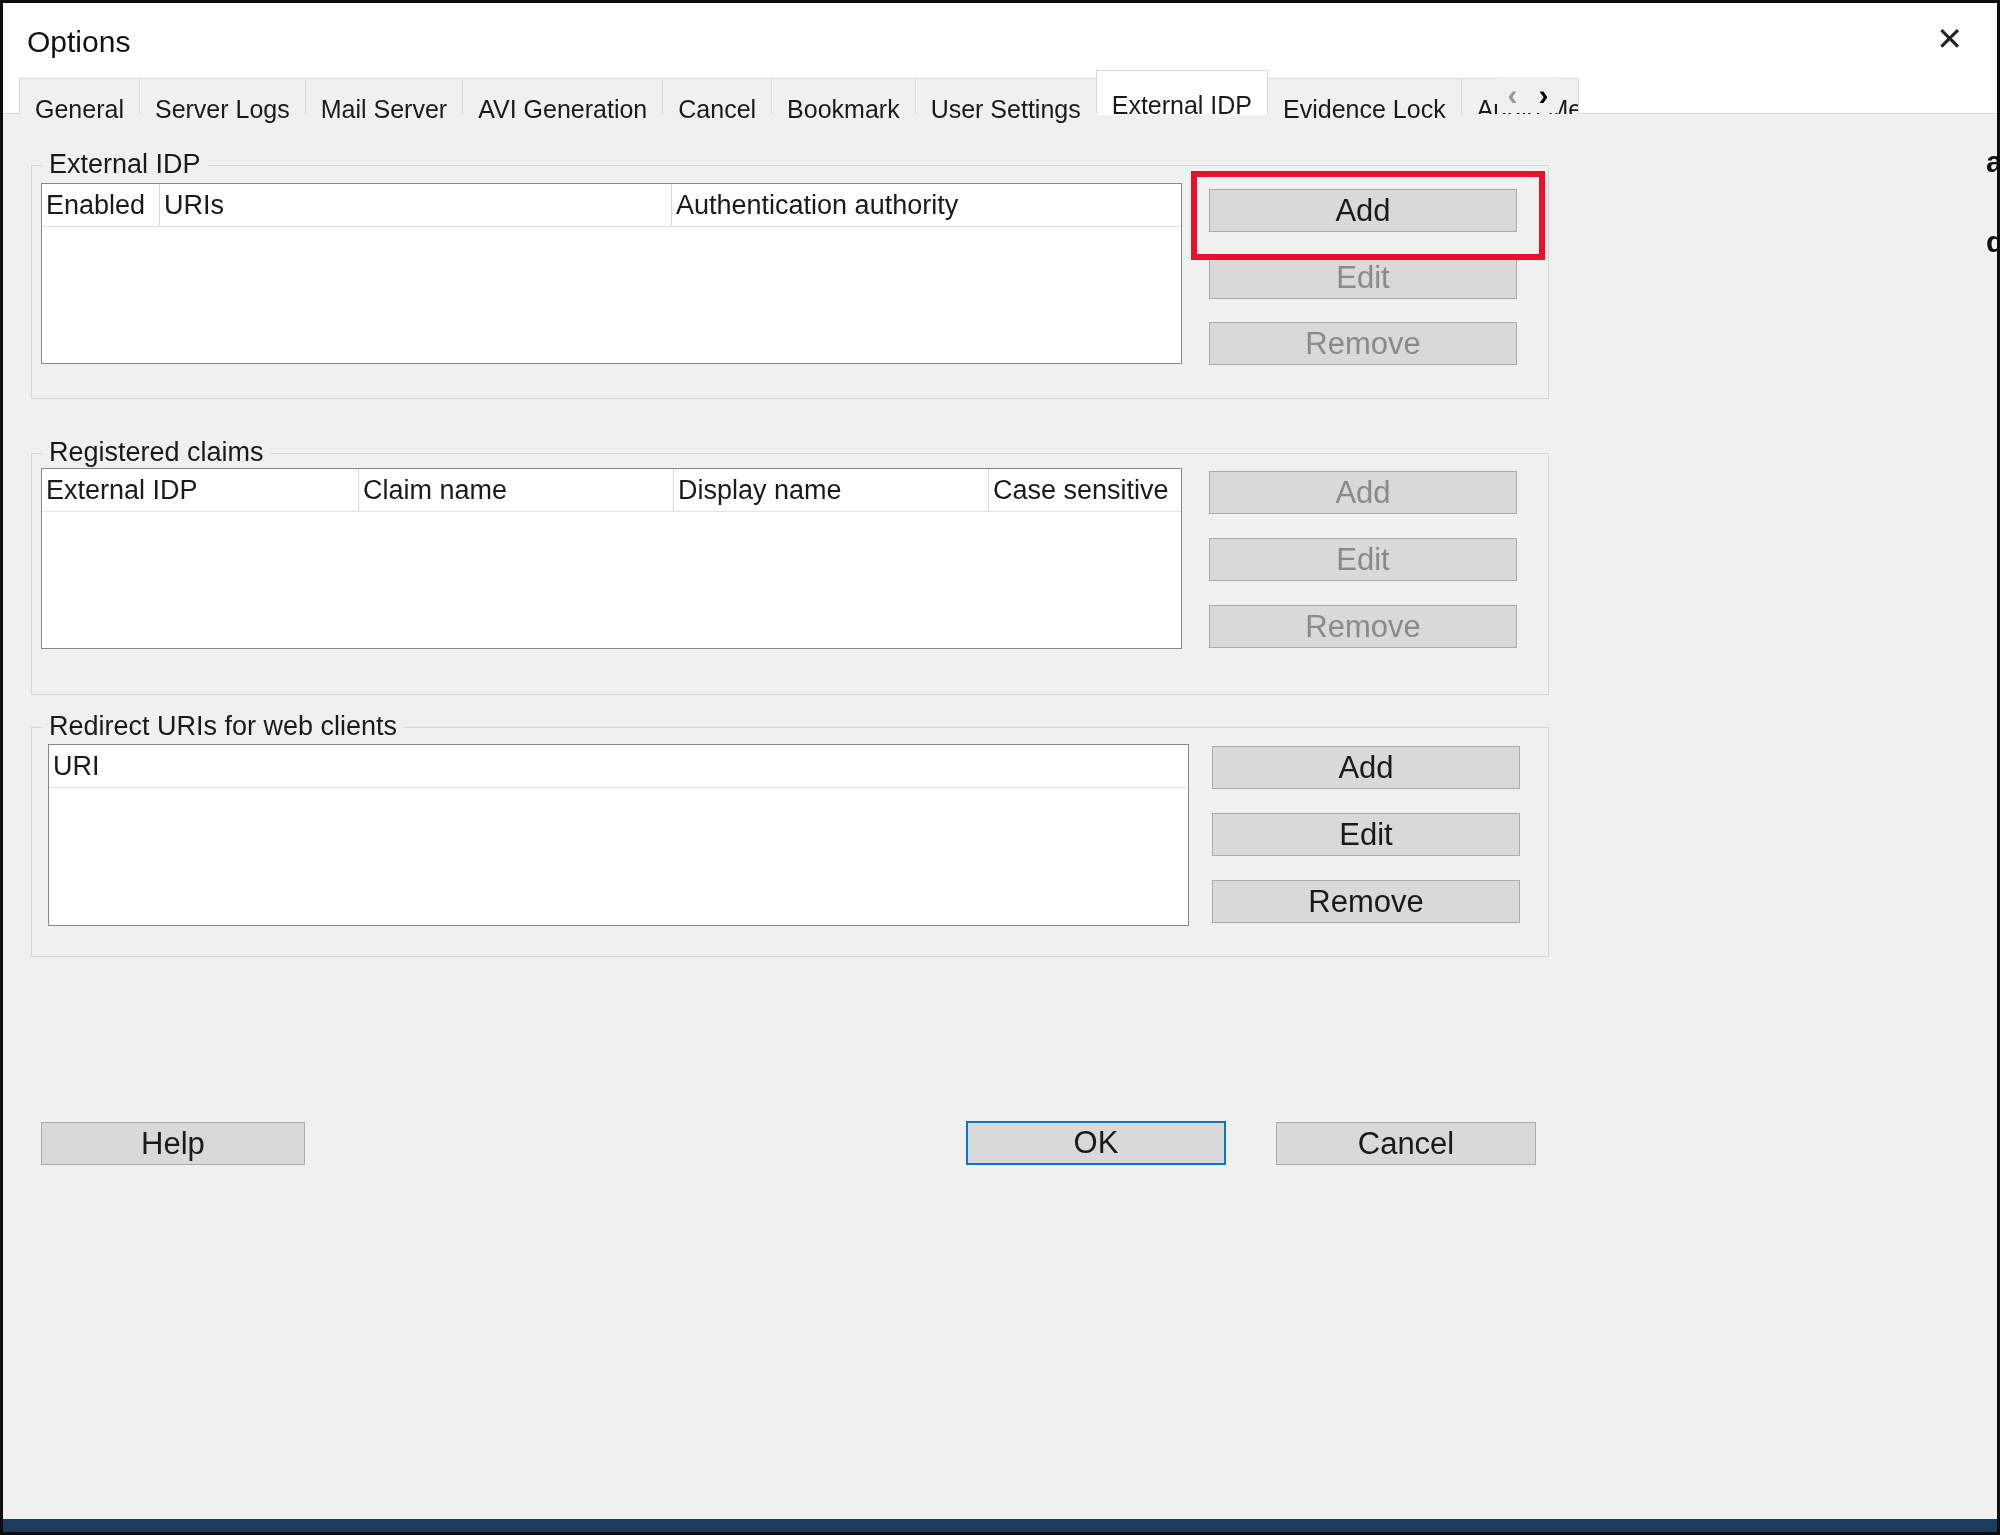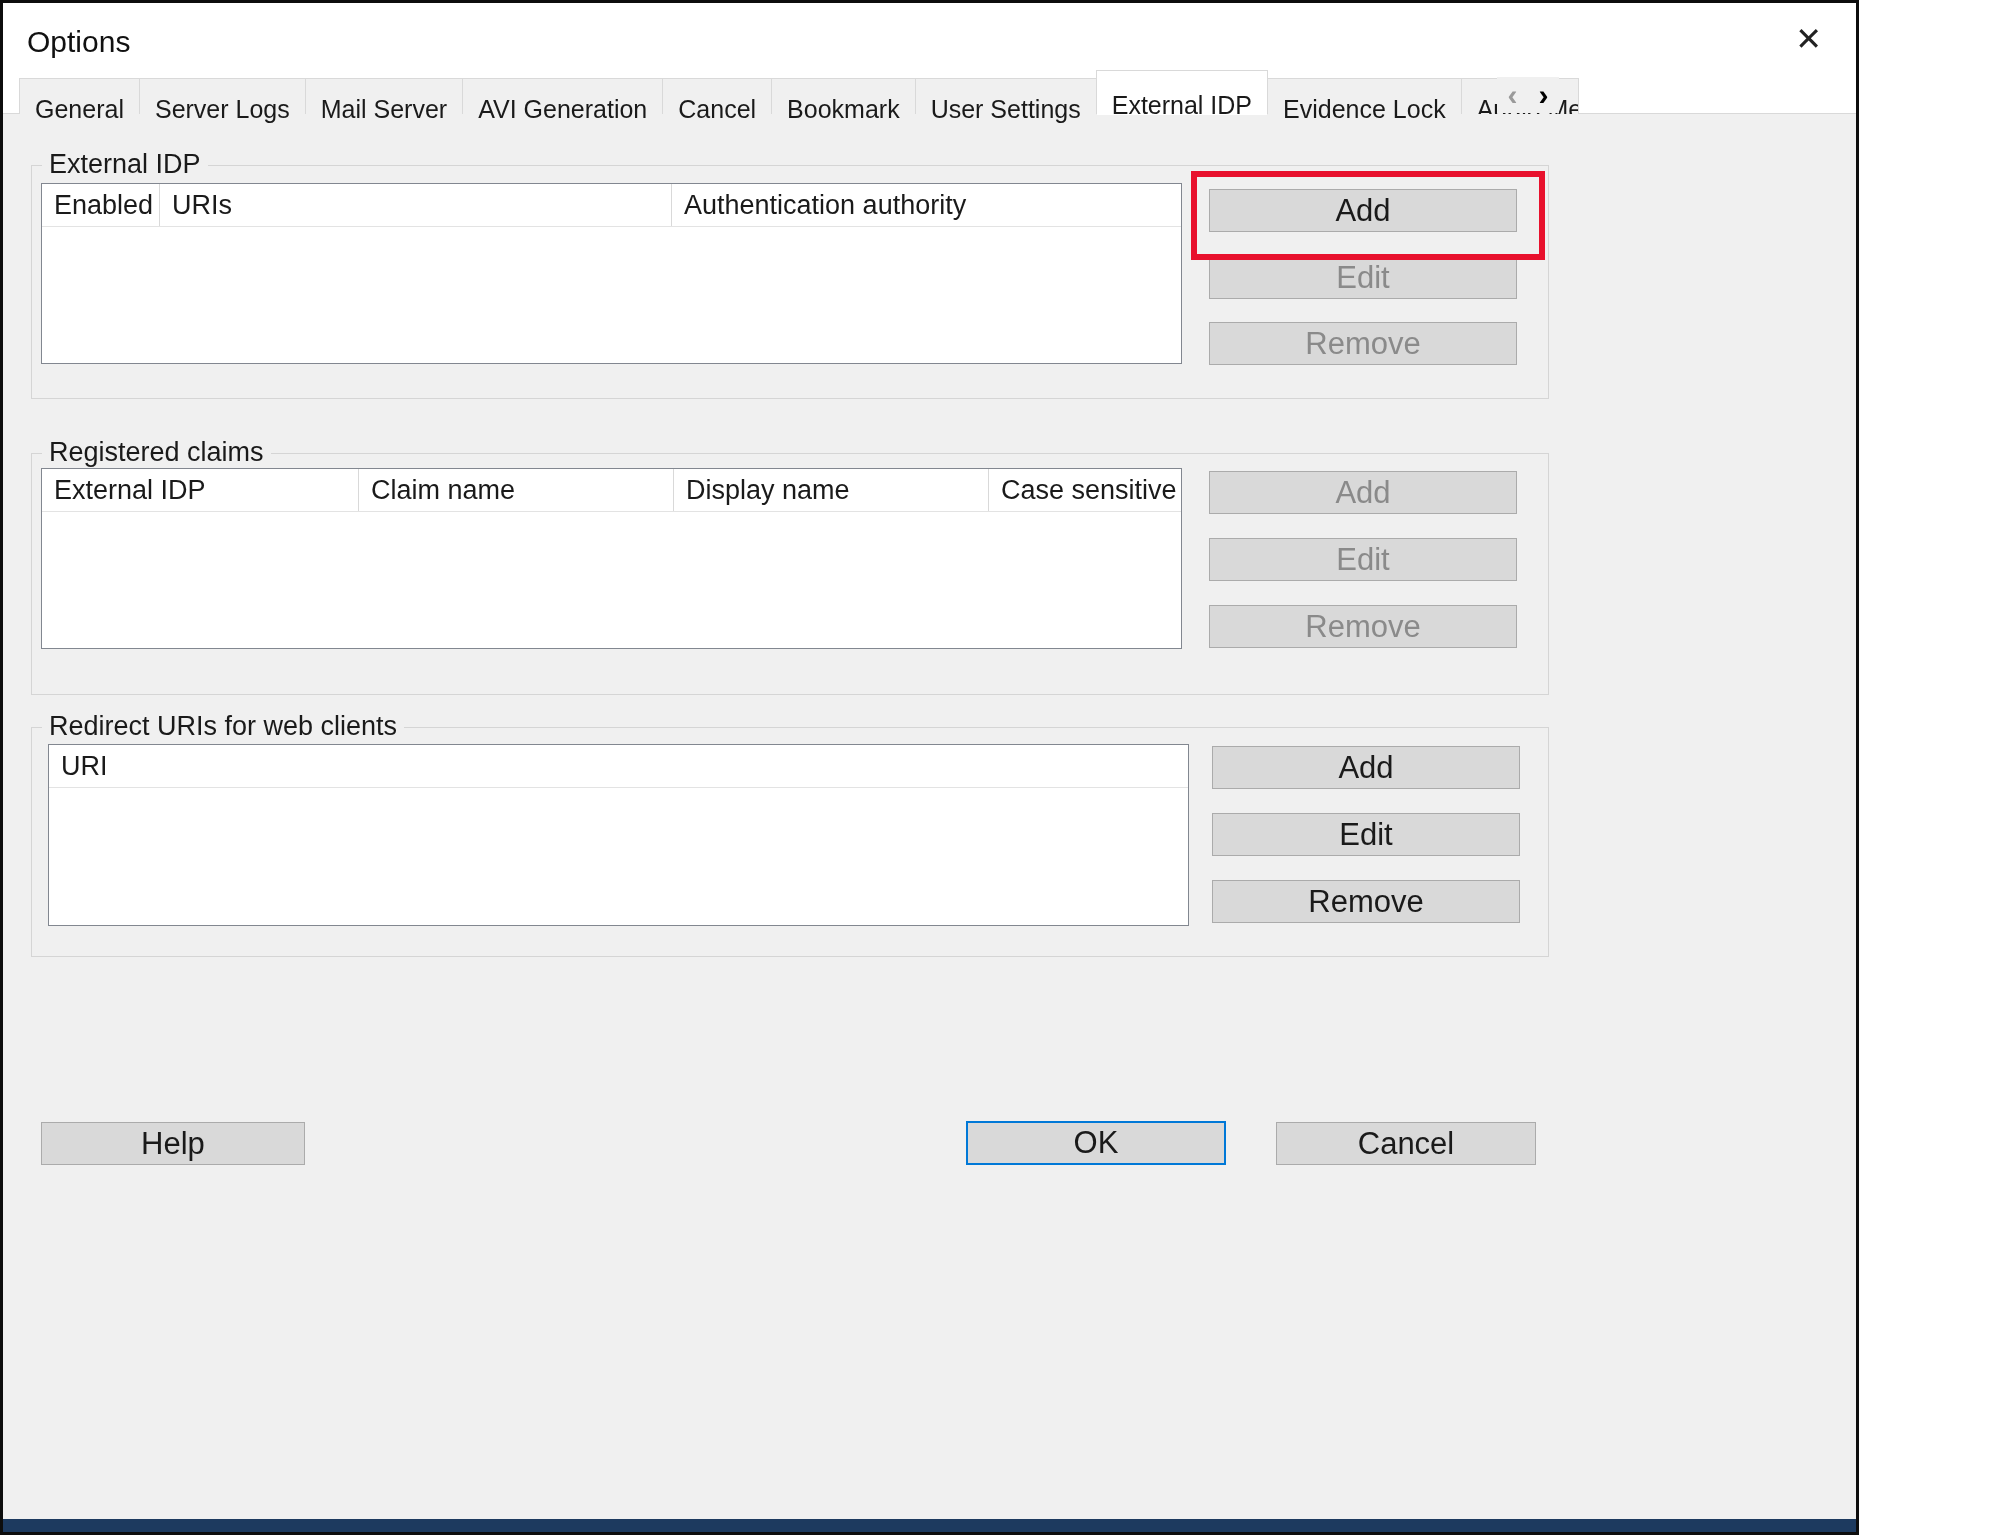--- a/index.html
+++ b/index.html
@@ -1,17 +1,17 @@
 <!DOCTYPE html>
 <html><head>
 <meta charset="utf-8">
 <style>
   html,body { margin:0; padding:0; background:#ffffff; }
   #screen {
-    position:relative; width:1859px; height:1535px; box-sizing:border-box;
+    position:relative; width:2000px; height:1535px; box-sizing:border-box;
     background:#f0f0f0; border:3px solid #0d0d0d; overflow:hidden;
     font-family:"Liberation Sans", sans-serif; color:#1a1a1a;
   }
   
   .titlebar { position:absolute; left:0; top:0; right:0; height:110px; background:#ffffff; border-bottom:1px solid #d9d9d9; }
   .title { position:absolute; left:24px; top:22px; font-size:30px; color:#111; }
   .close-btn { position:absolute; right:34px; top:20px; font-size:32px; color:#222; cursor:pointer; line-height:1; }
   
   .tabs { position:absolute; left:16px; top:70px; height:41px; display:flex; align-items:flex-end; z-index:2; }
   .tab {
@@ -29,21 +29,21 @@
   .tab-scroll .scroll-btn { width:31px; height:36px; display:flex; align-items:center; justify-content:center;
     font-size:30px; font-weight:bold; cursor:pointer; background:#f0f0f0; }
   .scroll-left { color:#9a9a9a; }
   .scroll-right { color:#000; }
   
   .group { position:absolute; border:1px solid #d5d5d5; }
   .group-label { position:absolute; top:-17px; left:10px; background:#f0f0f0; padding:0 7px; font-size:27px; white-space:nowrap; }
   
   .ltable { position:absolute; background:#ffffff; border:1px solid #828790; box-sizing:border-box; }
   .thead { display:flex; height:42px; border-bottom:1px solid #e3e3e3; font-size:27px; }
-  .th { display:flex; align-items:center; padding-left:12px; border-right:1px solid #d9d9d9; box-sizing:border-box; height:100%; cursor:default; }
+  .th { display:flex; align-items:center; padding-left:4px; border-right:1px solid #d9d9d9; box-sizing:border-box; height:100%; cursor:default; }
   .th:last-child { border-right:none; }
   
   .btn {
     position:absolute; width:308px; height:43px; background:#d9d9d9; border:1px solid #ababab;
     display:flex; align-items:center; justify-content:center; font-size:31px; box-sizing:border-box; cursor:pointer;
   }
   .btn.disabled { color:#8a8a8a; }
   .highlight-box { position:absolute; border:6px solid #e8112d; pointer-events:none; z-index:5; }
   .ok-btn { border:2px solid #0078d7; }
   .bottom-bar { position:absolute; left:0; right:0; bottom:0; height:13px; background:#1d3a5f; z-index:6; }

